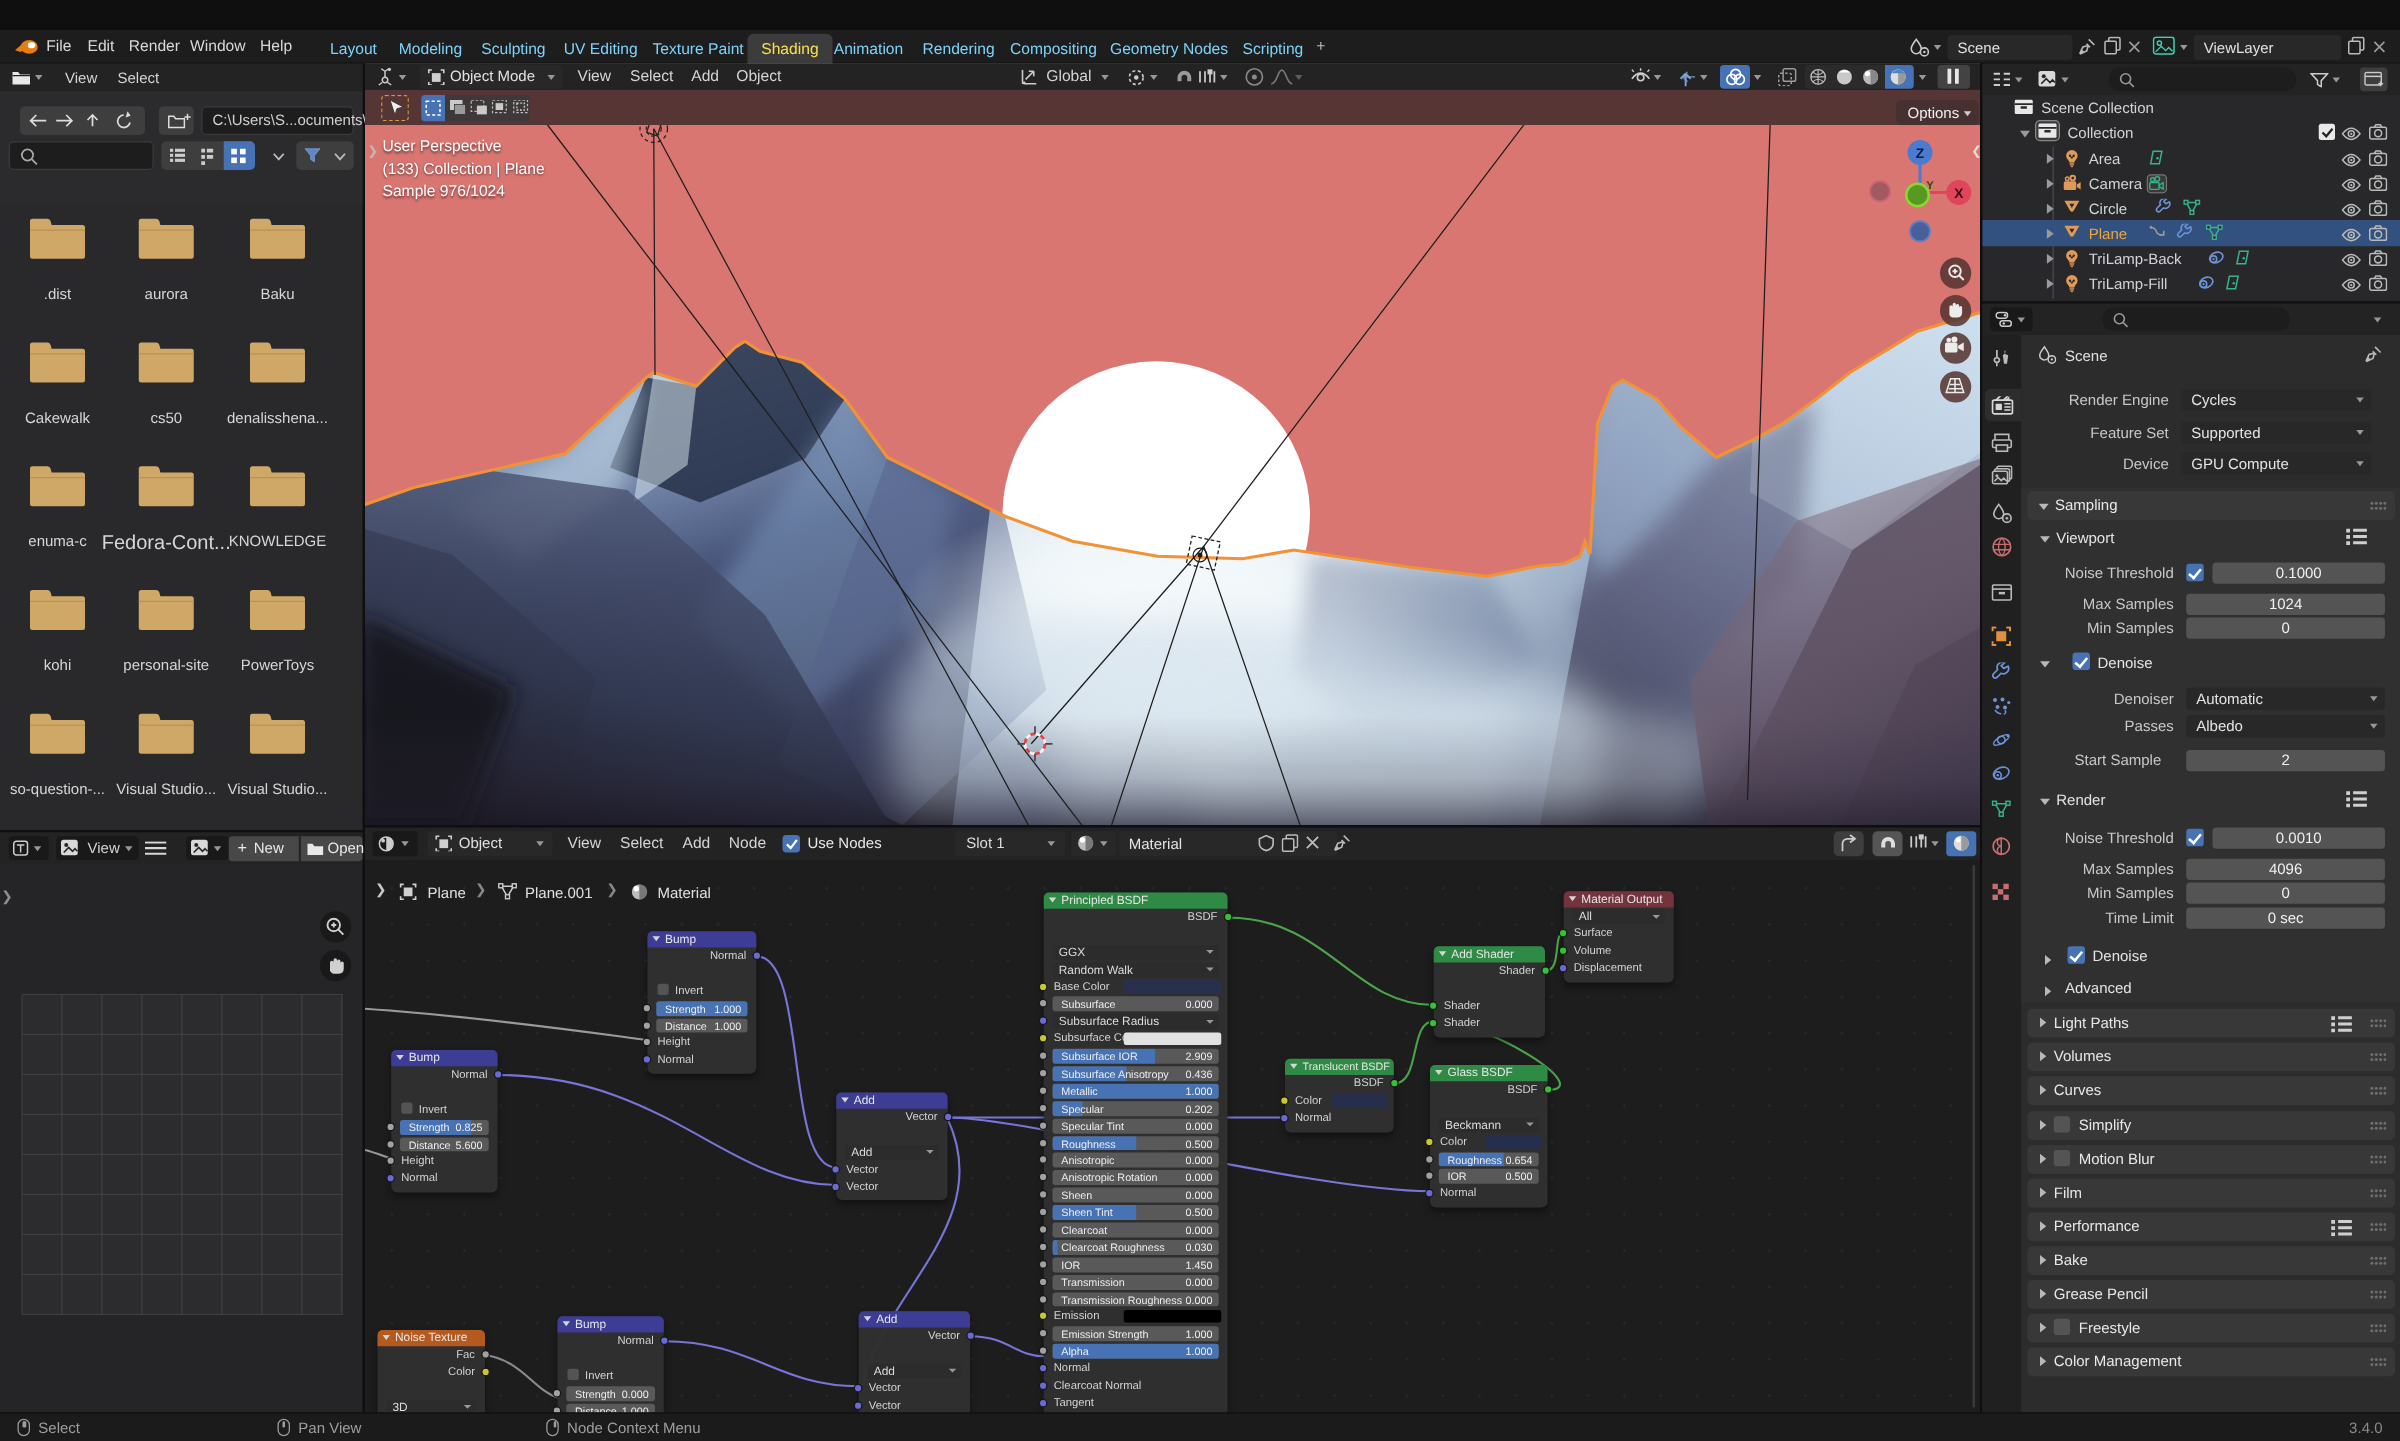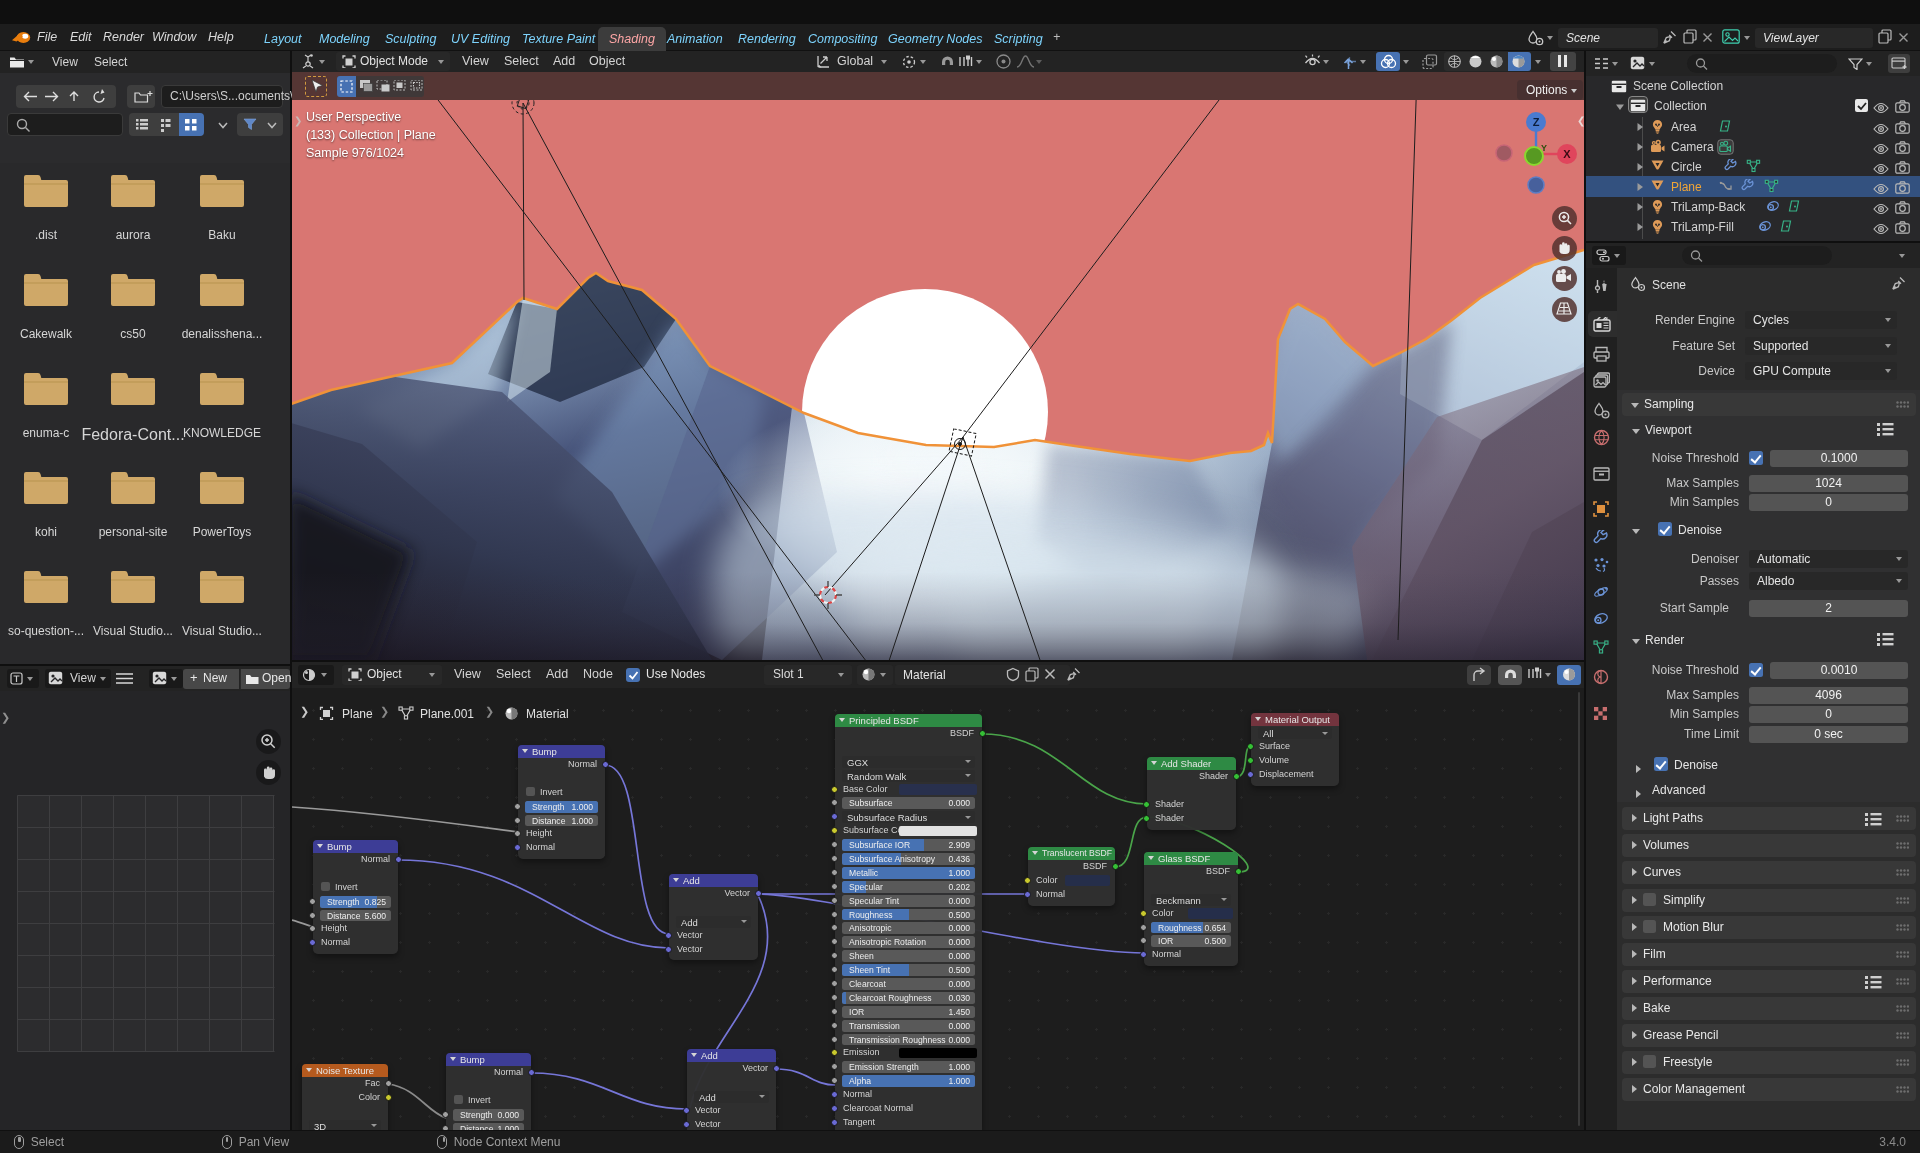--- a/index.html
+++ b/index.html
@@ -13,24 +13,24 @@
 .btn { background:#3e3e3e; border-radius:4px; }
 .field { background:#1d1d1d; border:1px solid #3a3a3a; border-radius:4px; color:#cfcfcf; }
 .menu { color:#d4d4d4; font-size:12.5px; }
 
 
 #titlebar { left:0; top:0; width:1920px; height:24px; background:#11111a; }
 #titlebar .t { position:absolute; left:49px; top:4px; color:#ececec; font-size:12.5px; }
 .wbtn { position:absolute; top:0; width:46px; height:24px; }
 
 
-#menubar { left:0; top:24px; width:1920px; height:27px; background:#1d1d1d; border-bottom:1px solid #111;font-style:italic; }
+#menubar { left:0; top:24px; width:1920px; height:27px; background:#1d1d1d; border-bottom:1px solid #111; }
 #menubar .m { position:absolute; top:6px; color:#d9d9d9; font-size:12.5px; }
 .tab { position:absolute; top:3px; height:24px; line-height:24px; color:#7dd3fc; font-size:12.5px; padding:0 11px; }
-.tab.act { background:#3c3c3c; border-radius:5px 5px 0 0; color:#fca5a5; height:24px; }
+.tab.act { background:#3c3c3c; border-radius:5px 5px 0 0; color:#fde047; height:24px; }
 
 
 .ehdr { background:#232323; }
 
 
 #statusbar { left:0; top:1130px; width:1920px; height:23px; background:#1b1b1b; border-top:1px solid #101010; color:#9e9e9e; font-size:12px; }
 .mouseico { display:inline-block; width:10px; height:14px; border:1.4px solid #9e9e9e; border-radius:5px; position:relative; vertical-align:-3px; }
 .mouseico i { position:absolute; left:3px; top:1px; width:2.6px; height:4.5px; background:#9e9e9e; border-radius:1px; }
 .mouseico.m i { left:2.9px; }
 .mouseico.r i { left:auto; right:0.6px; }

